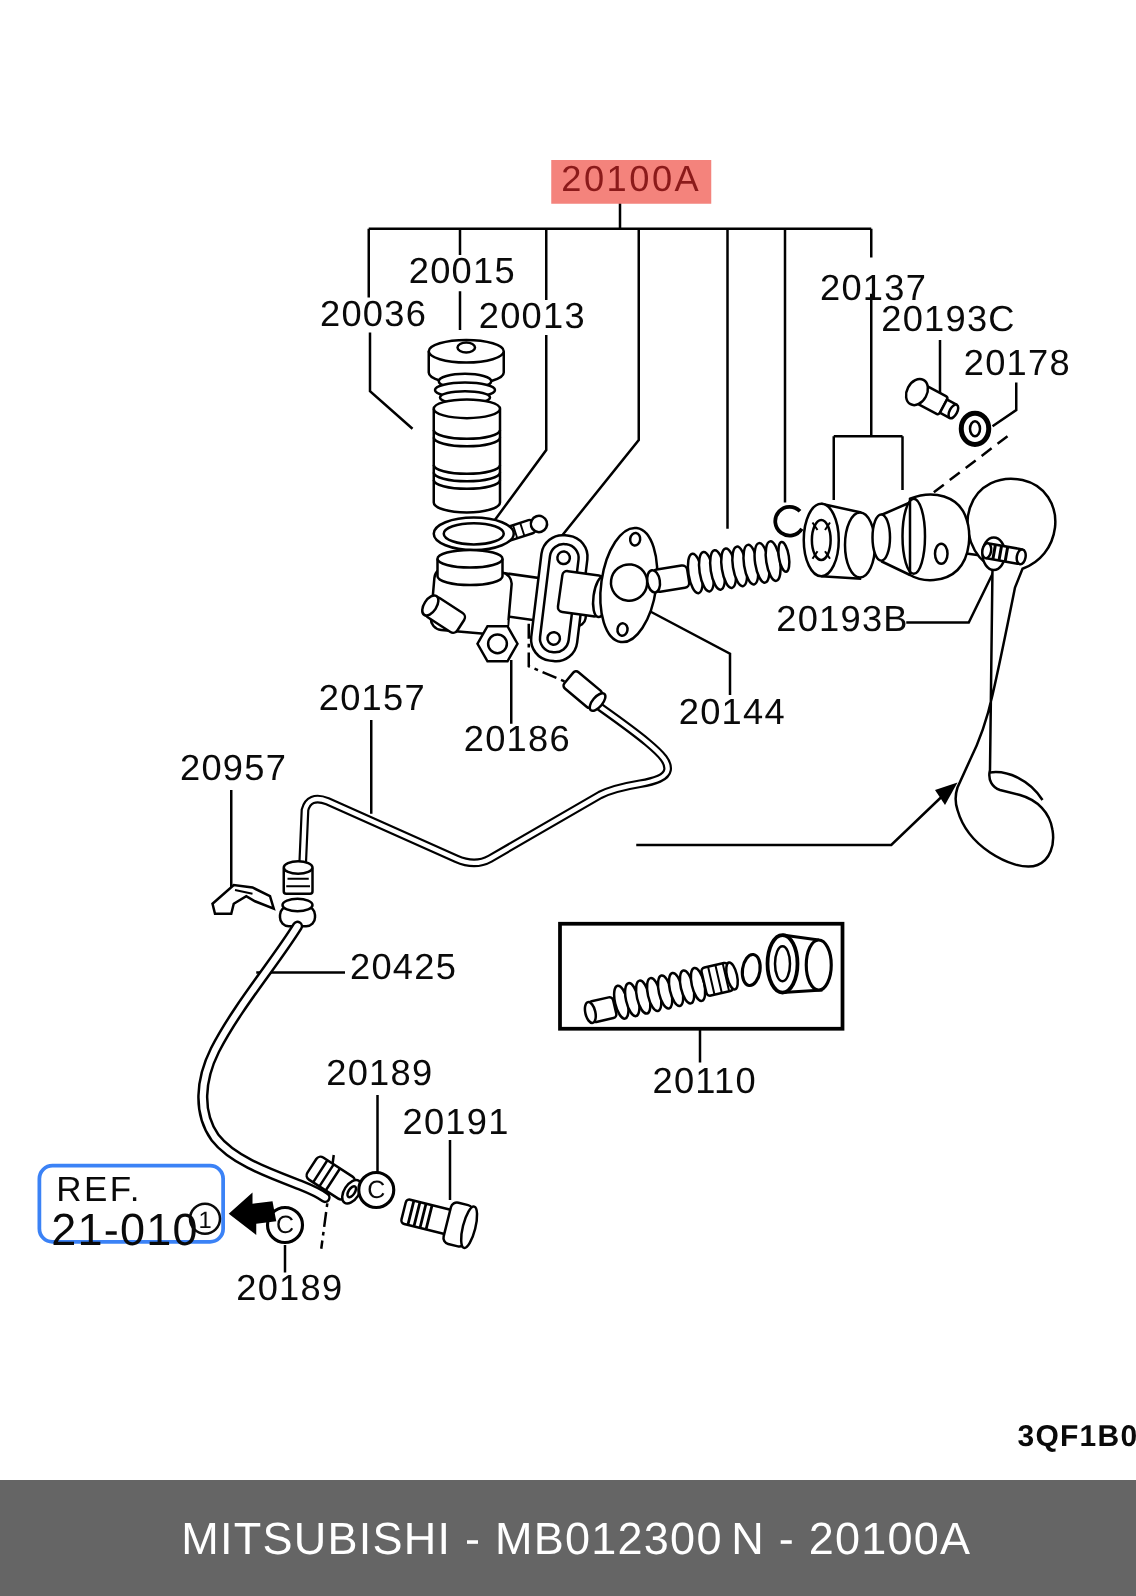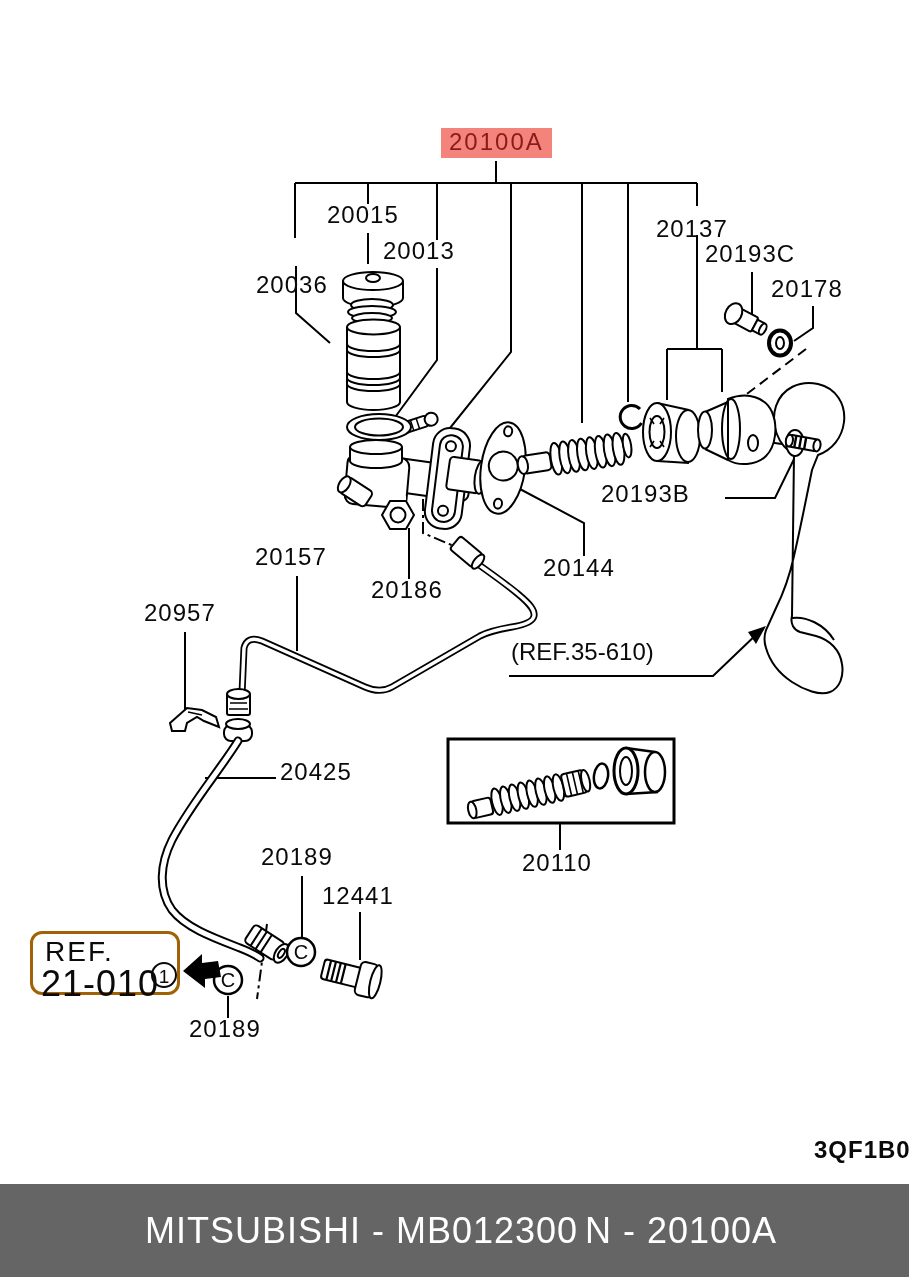--- a/index.html
+++ b/index.html
@@ -1,21 +1,21 @@
 <!DOCTYPE html>
 <html><head>
 <meta charset="utf-8">
 <style>
   html,body{margin:0;padding:0;background:#fff;}
   .stage{position:relative;width:909px;height:1277px;background:#ffffff;overflow:hidden;
          font-family:"Liberation Sans",sans-serif;color:#0a0a0a;}
   .drawing{position:absolute;left:0;top:0;}
-  .plabel{position:absolute;font-size:24px;line-height:1.08;letter-spacing:1px;white-space:nowrap;color:#0a0a0a;}
+  .plabel{position:absolute;font-size:29px;line-height:1.08;letter-spacing:1px;white-space:nowrap;color:#0a0a0a;}
   .plabel.hl{padding:1px 8px 3px 8px;letter-spacing:2px;}
-  .refbox{position:absolute;left:30px;top:931px;width:150px;height:64px;border:3px solid #a16207;border-radius:12px;box-sizing:border-box;}
+  .refbox{position:absolute;left:30px;top:931px;width:150px;height:64px;border:3px solid #3b82f6;border-radius:12px;box-sizing:border-box;}
   .refbox .l1{position:absolute;left:12px;top:2px;font-size:28px;letter-spacing:2px;}
   .refbox .l2{position:absolute;left:8px;top:29px;font-size:36px;letter-spacing:1px;}
   .refbox .circ{position:absolute;left:118px;top:28px;width:26px;height:26px;border:2.5px solid #0a0a0a;border-radius:50%;
                 font-size:19px;text-align:center;line-height:26px;box-sizing:border-box;}
   .cmark{position:absolute;width:28px;height:28px;font-size:20px;line-height:28px;text-align:center;}
   .plate{position:absolute;left:793px;top:1136px;font-size:24px;font-weight:bold;letter-spacing:1px;margin-left:21px;}
   .footer{position:absolute;left:0;top:1184px;width:909px;height:93px;}
   .footer span{position:absolute;top:0;height:100px;line-height:93px;font-size:36px;letter-spacing:1px;}
   .footer .f1{left:145px;}
   .footer .f2{left:585px;}
@@ -268,37 +268,36 @@
   </g>
 
   <g>
     <polygon points="183,971 202,954 202,963 218,961 221,977 205,979 205,988" fill="#000"></polygon>
   </g>
 </svg>
 
 <div class="plabel hl" style="left: 441px; top: 128px; background-color: rgb(244, 131, 124); color: rgb(139, 26, 26);">20100A</div>
 
 <div class="plabel" style="left:327px;top:202px;">20015</div>
-<div class="plabel" style="left:256px;top:237px;margin-top:35px;">20036</div>
+<div class="plabel" style="left:256px;top:237px;">20036</div>
 <div class="plabel" style="left:383px;top:238px;">20013</div>
 <div class="plabel" style="left:656px;top:204px;margin-top:12px;">20137</div>
 <div class="plabel" style="left:705px;top:241px;">20193C</div>
 <div class="plabel" style="left:771px;top:276px;">20178</div>
-<div class="plabel" style="left:601px;top:481px;">20193B</div>
+<div class="plabel" style="left:621px;top:481px;">20193B</div>
 <div class="plabel" style="left:543px;top:555px;">20144</div>
 <div class="plabel" style="left:255px;top:544px;">20157</div>
 <div class="plabel" style="left:371px;top:577px;">20186</div>
 <div class="plabel" style="left:144px;top:600px;">20957</div>
 <div class="plabel" style="left:280px;top:759px;">20425</div>
 <div class="plabel" style="left:522px;top:850px;">20110</div>
 <div class="plabel" style="left:261px;top:844px;">20189</div>
-<div class="plabel" style="left:322px;top:883px;">12441</div>
+<div class="plabel" style="left:322px;top:883px;">20191</div>
 <div class="plabel" style="left:189px;top:1016px;">20189</div>
 
-<div class="plabel" style="left:511px;top:639px;letter-spacing:0px;">(REF.35-610)</div>
 
 <div class="cmark" style="left:214px;top:966px;">C</div>
 <div class="cmark" style="left:287px;top:938px;">C</div>
 
 <div class="refbox">
   <div class="l1">REF.</div>
   <div class="l2">21-010</div>
   <div class="circ">1</div>
 </div>
 

